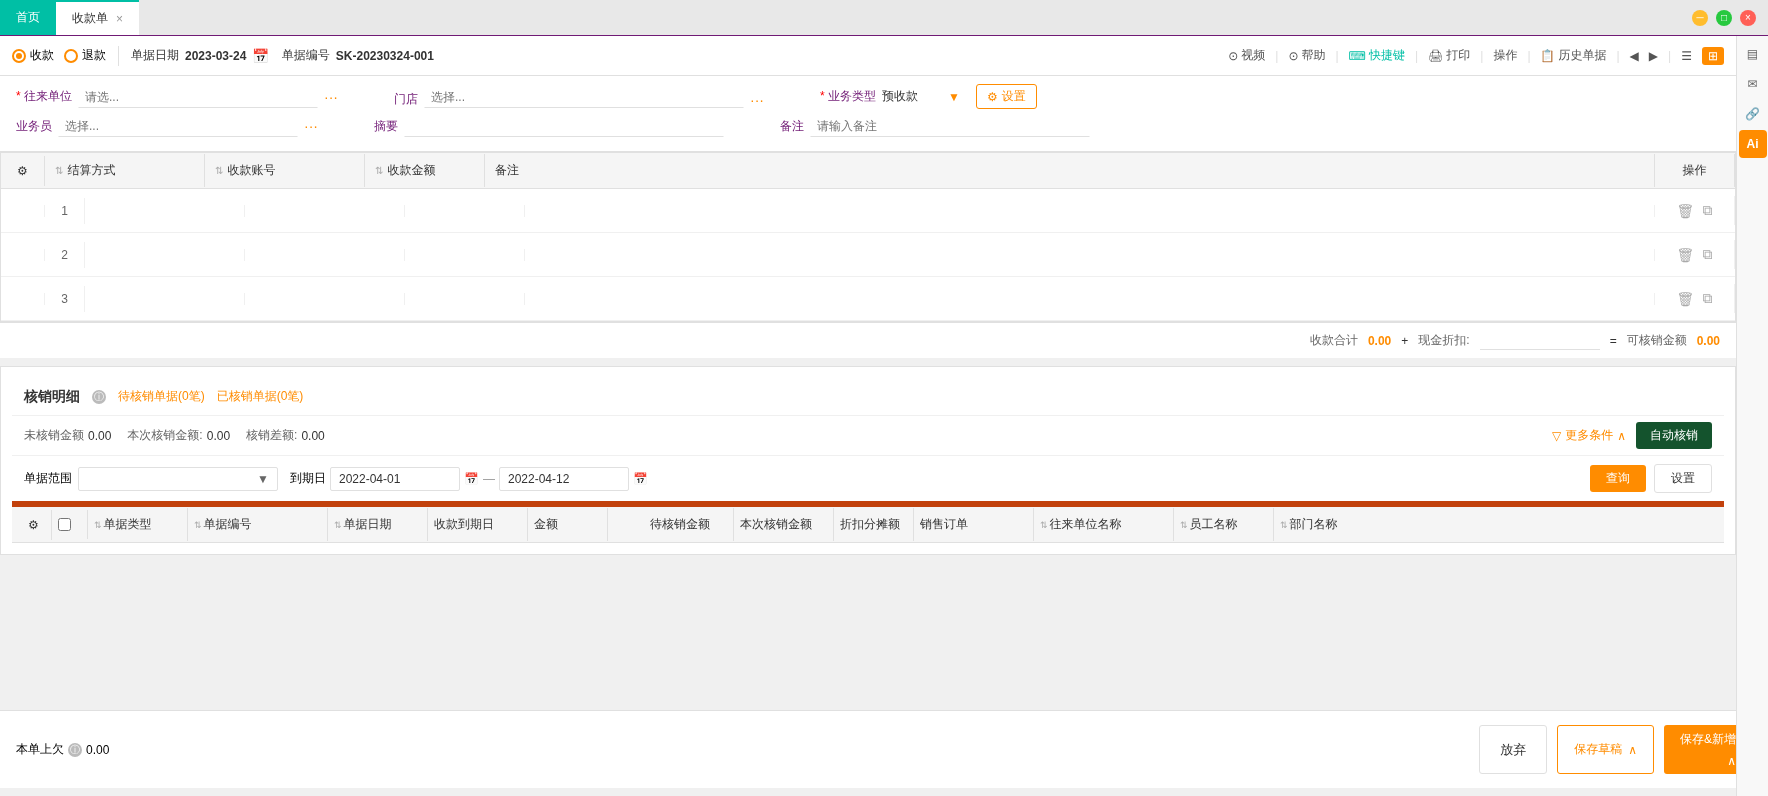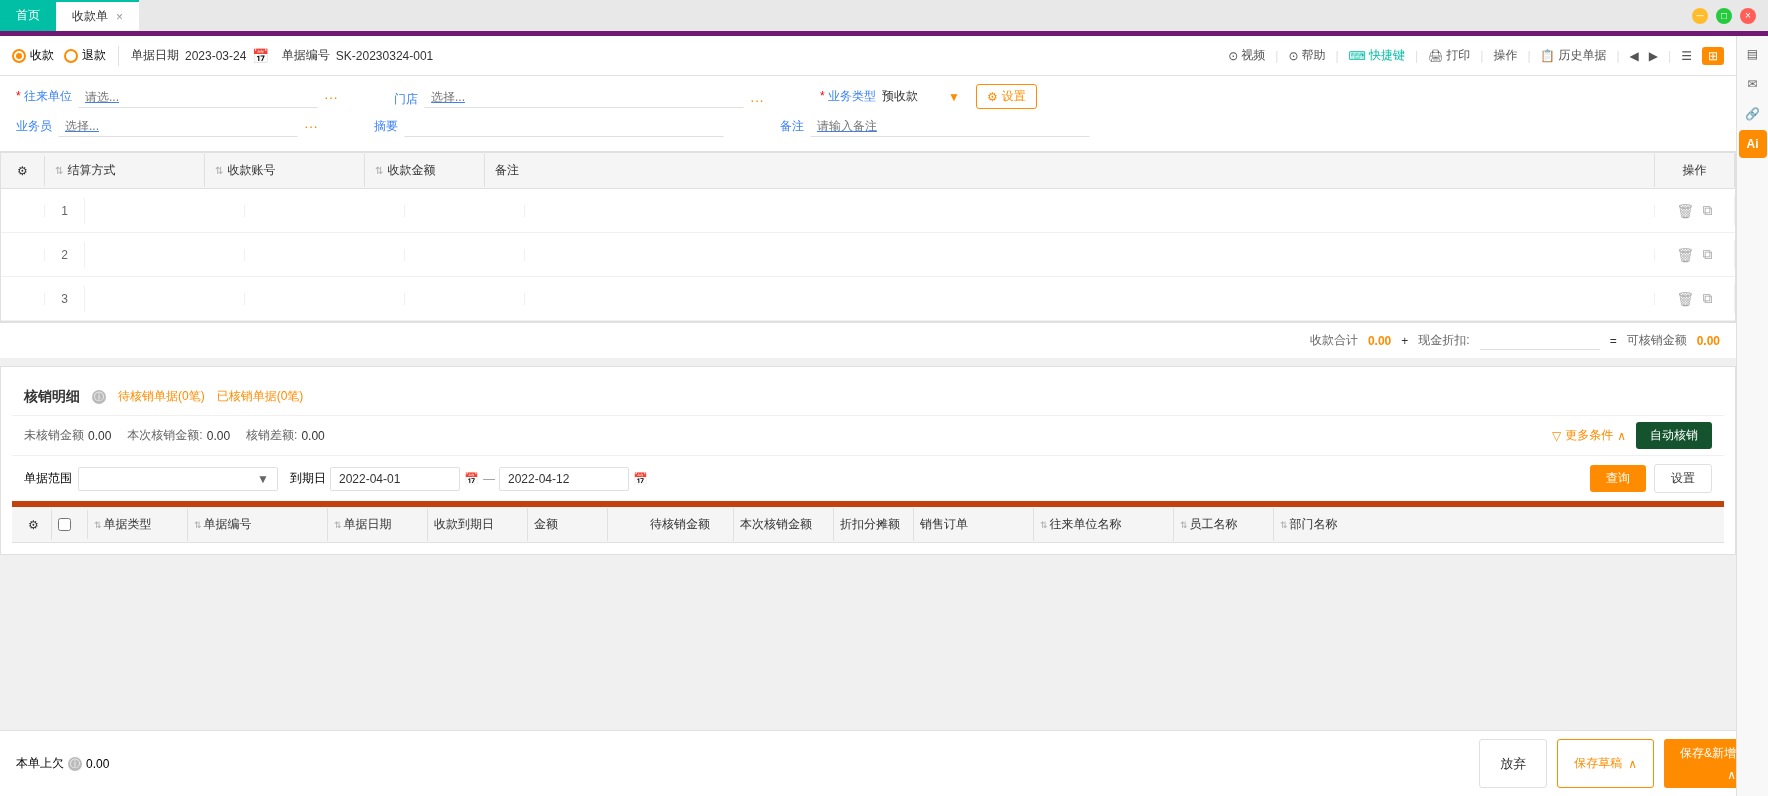--- a/index.html
+++ b/index.html
@@ -2,21 +2,21 @@
 <html><head>
   <meta charset="utf-8">
   <style>
     * { box-sizing: border-box; margin: 0; padding: 0; font-family: 'Microsoft YaHei', Arial, sans-serif; font-size: 12px; }
     body { background: #f0f0f0; width: 1768px; height: 796px; overflow: hidden; }
 
     
     .tab-bar {
       display: flex; align-items: center;
       background: #e8e8e8; height: 36px;
-      border-bottom: 5px solid #701a75;
+      border-bottom: 1px solid #701a75;
     }
     .tab-item {
       display: flex; align-items: center; padding: 0 16px; height: 100%; cursor: pointer;
       font-size: 13px; color: #333; background: #e8e8e8;
     }
     .tab-item.active {
       background: #fff; color: #333; border-top: 2px solid #00bfa5;
     }
     .tab-item .tab-close {
       margin-left: 8px; color: #999; cursor: pointer; font-size: 12px;
@@ -34,38 +34,38 @@
     .toolbar {
       background: #fff; display: flex; align-items: center; padding: 6px 12px;
       border-bottom: 1px solid #e0e0e0; gap: 12px; height: 40px;
     }
     .radio-group { display: flex; align-items: center; gap: 10px; justify-content: center; }
     .radio-item { display: flex; align-items: center; gap: 4px; cursor: pointer; font-size: 13px; }
     .radio-circle { width: 14px; height: 14px; border-radius: 50%; border: 2px solid #ff8c00; display: flex; align-items: center; justify-content: center; }
     .radio-circle.checked::after { content: ''; width: 6px; height: 6px; background: #ff8c00; border-radius: 50%; display: block; }
     .toolbar-divider { width: 1px; height: 20px; background: #e0e0e0; }
     .toolbar-field { display: flex; align-items: center; gap: 6px; font-size: 12px; color: #333; }
-    .toolbar-field .value { color: #333; font-weight: normal; }
+    .toolbar-field .value { color: #333; font-weight: bold; }
     .toolbar-icon { color: #ff8c00; cursor: pointer; font-size: 14px; }
     .toolbar-right { margin-left: auto; display: flex; align-items: center; gap: 10px; }
     .toolbar-right-item { display: flex; align-items: center; gap: 3px; color: #555; cursor: pointer; font-size: 12px; }
     .toolbar-right-item.active { color: #00bfa5; }
 
     
     .form-area {
       background: #fff; padding: 8px 16px; border-bottom: 1px solid #e0e0e0;
     }
     .form-row { display: flex; align-items: center; gap: 16px; margin-bottom: 6px; }
     .form-field { display: flex; align-items: center; gap: 6px; }
-    .form-label { color: #3b82f6; white-space: nowrap; }
+    .form-label { color: #701a75; white-space: nowrap; }
     .form-label.required::before { content: '* '; color: #f00; }
     .form-input {
       border: 1px solid transparent; border-bottom: 1px solid #e0e0e0;
       padding: 3px 6px; min-width: 220px; color: #3b82f6; outline: none;
-      background: transparent; font-size: 12px; text-decoration: underline;
+      background: transparent; font-size: 12px;
     }
     .form-dots { color: #ff8c00; cursor: pointer; font-size: 14px; }
     .form-dropdown { color: #ff8c00; cursor: pointer; }
     .settings-btn {
       background: #fff; border: 1px solid #ff8c00; color: #ff8c00;
       border-radius: 3px; padding: 3px 10px; cursor: pointer; font-size: 12px;
       display: flex; align-items: center; gap: 4px;
     }
     .business-type-value { color: #333; font-size: 12px; min-width: 60px; }
 
@@ -147,23 +147,23 @@
     .col-pending { width: 90px; margin-left: 36px; }
     .col-this-verify { width: 100px; }
     .col-discount { width: 80px; }
     .col-sales-order { width: 120px; }
     .col-partner { width: 140px; }
     .col-employee { width: 100px; }
     .col-dept { width: 100px; }
 
     
     .bottom-bar {
-      display: flex; align-items: center; padding: 8px 16px;
+      display: flex; align-items: center; padding: 14px 16px;
       background: #fff; border-top: 1px solid #e0e0e0; margin-top: auto;
-      position: fixed; bottom: 0; width: 100%; gap: 12px;
+      position: fixed; bottom: 8px; width: 100%; gap: 12px;
     }
     .bottom-stat { display: flex; align-items: center; gap: 4px; font-size: 12px; }
     .bottom-actions { margin-left: auto; display: flex; gap: 10px; }
     .btn-discard { background: #fff; border: 1px solid #e0e0e0; color: #333; border-radius: 3px; padding: 6px 20px; cursor: pointer; font-size: 13px; }
     .btn-save-draft { background: #fff; border: 1px solid #ff8c00; color: #ff8c00; border-radius: 3px; padding: 6px 16px; cursor: pointer; font-size: 13px; display: flex; align-items: center; gap: 6px; }
     .btn-save-new { background: #ff8c00; color: #fff; border: none; border-radius: 3px; padding: 6px 16px; cursor: pointer; font-size: 13px; display: flex; align-items: flex-end; gap: 6px; flex-direction: column; }
 
     
     .right-sidebar {
       position: fixed; right: 0; top: 36px; width: 32px;

